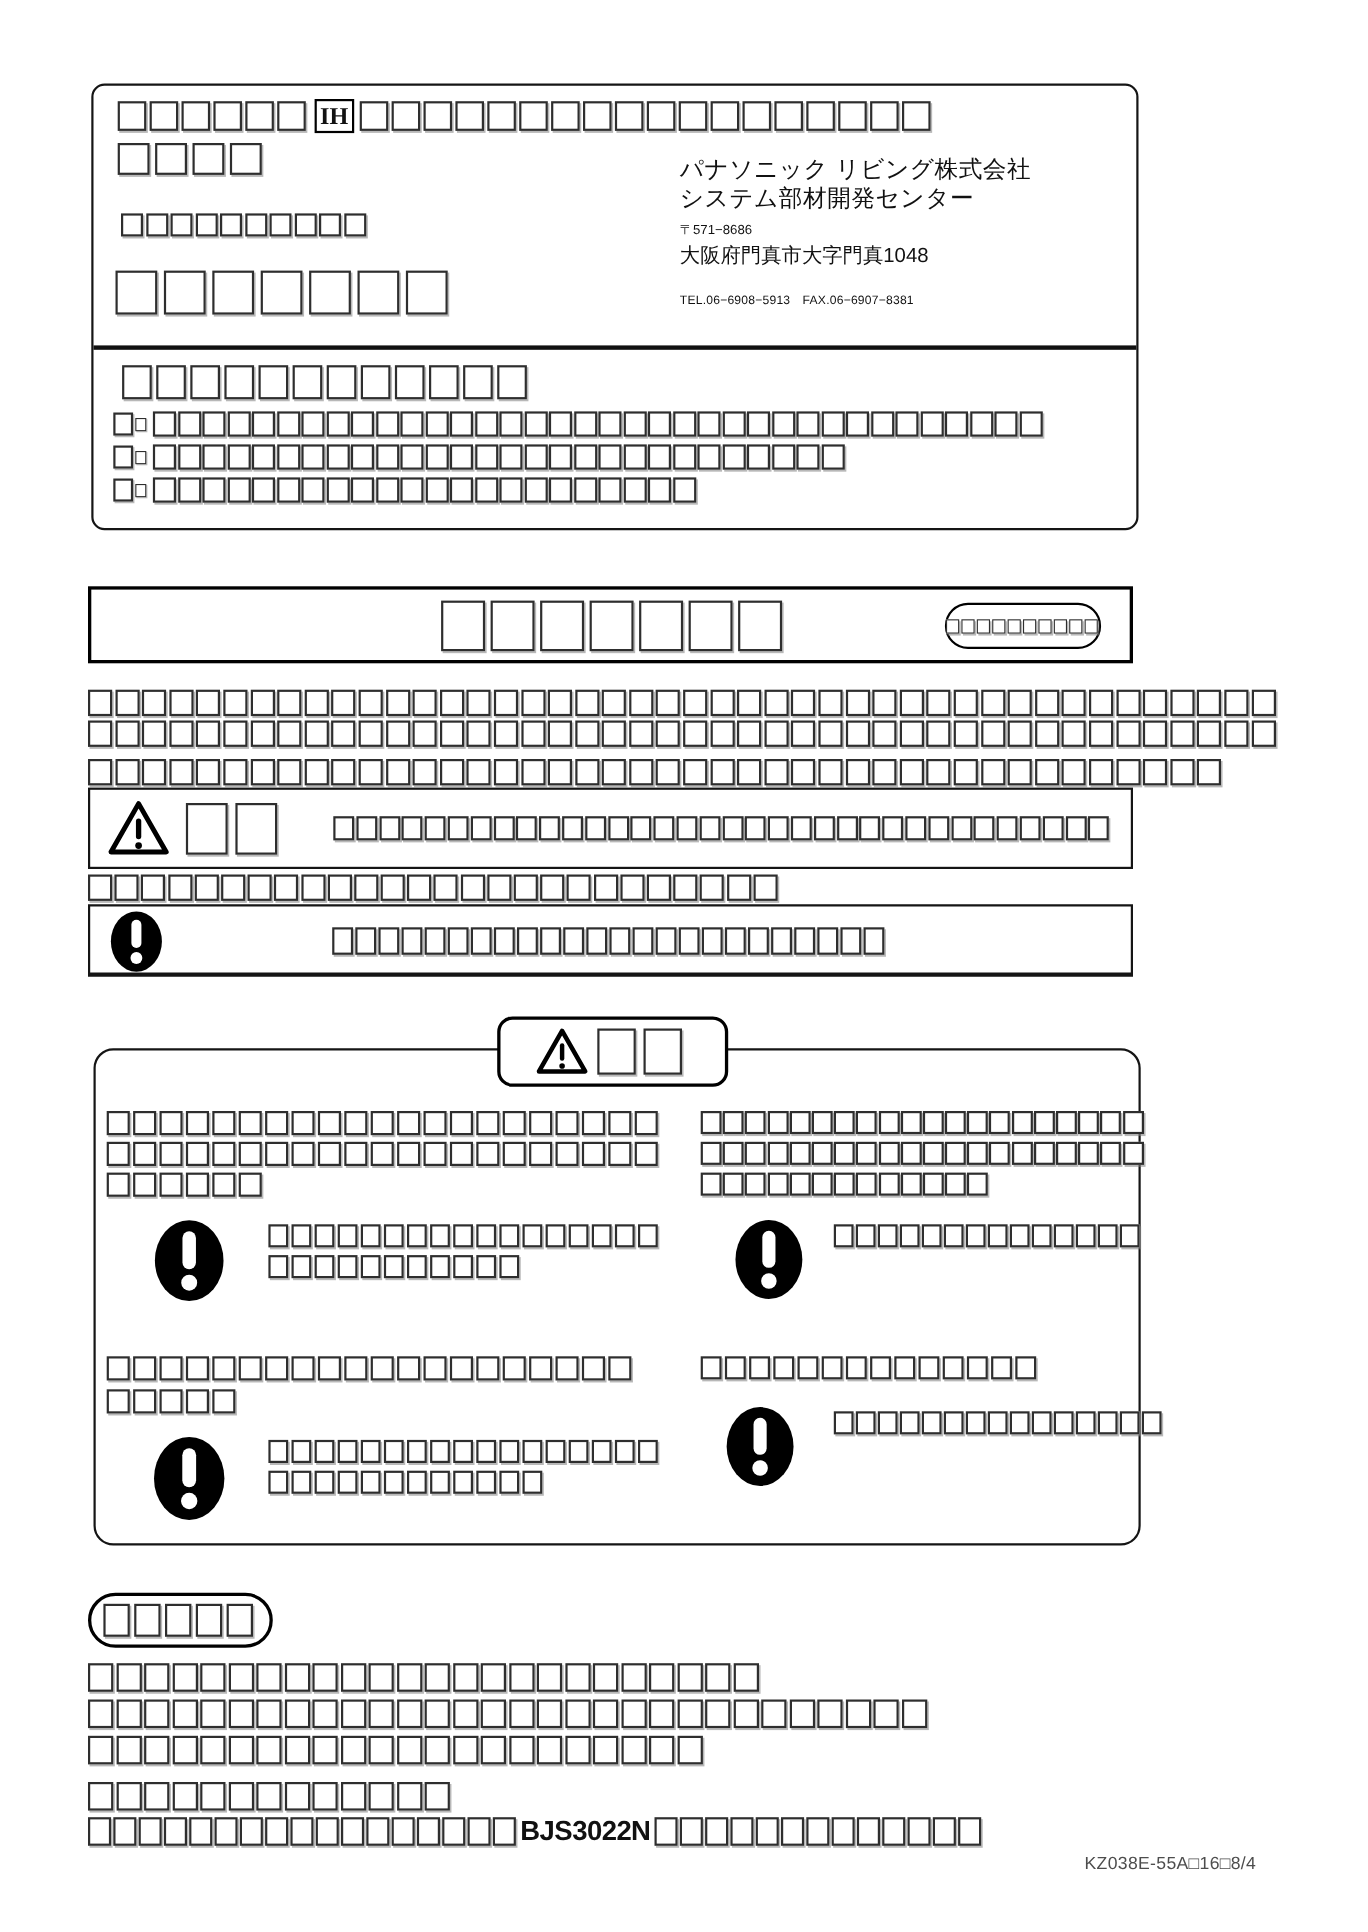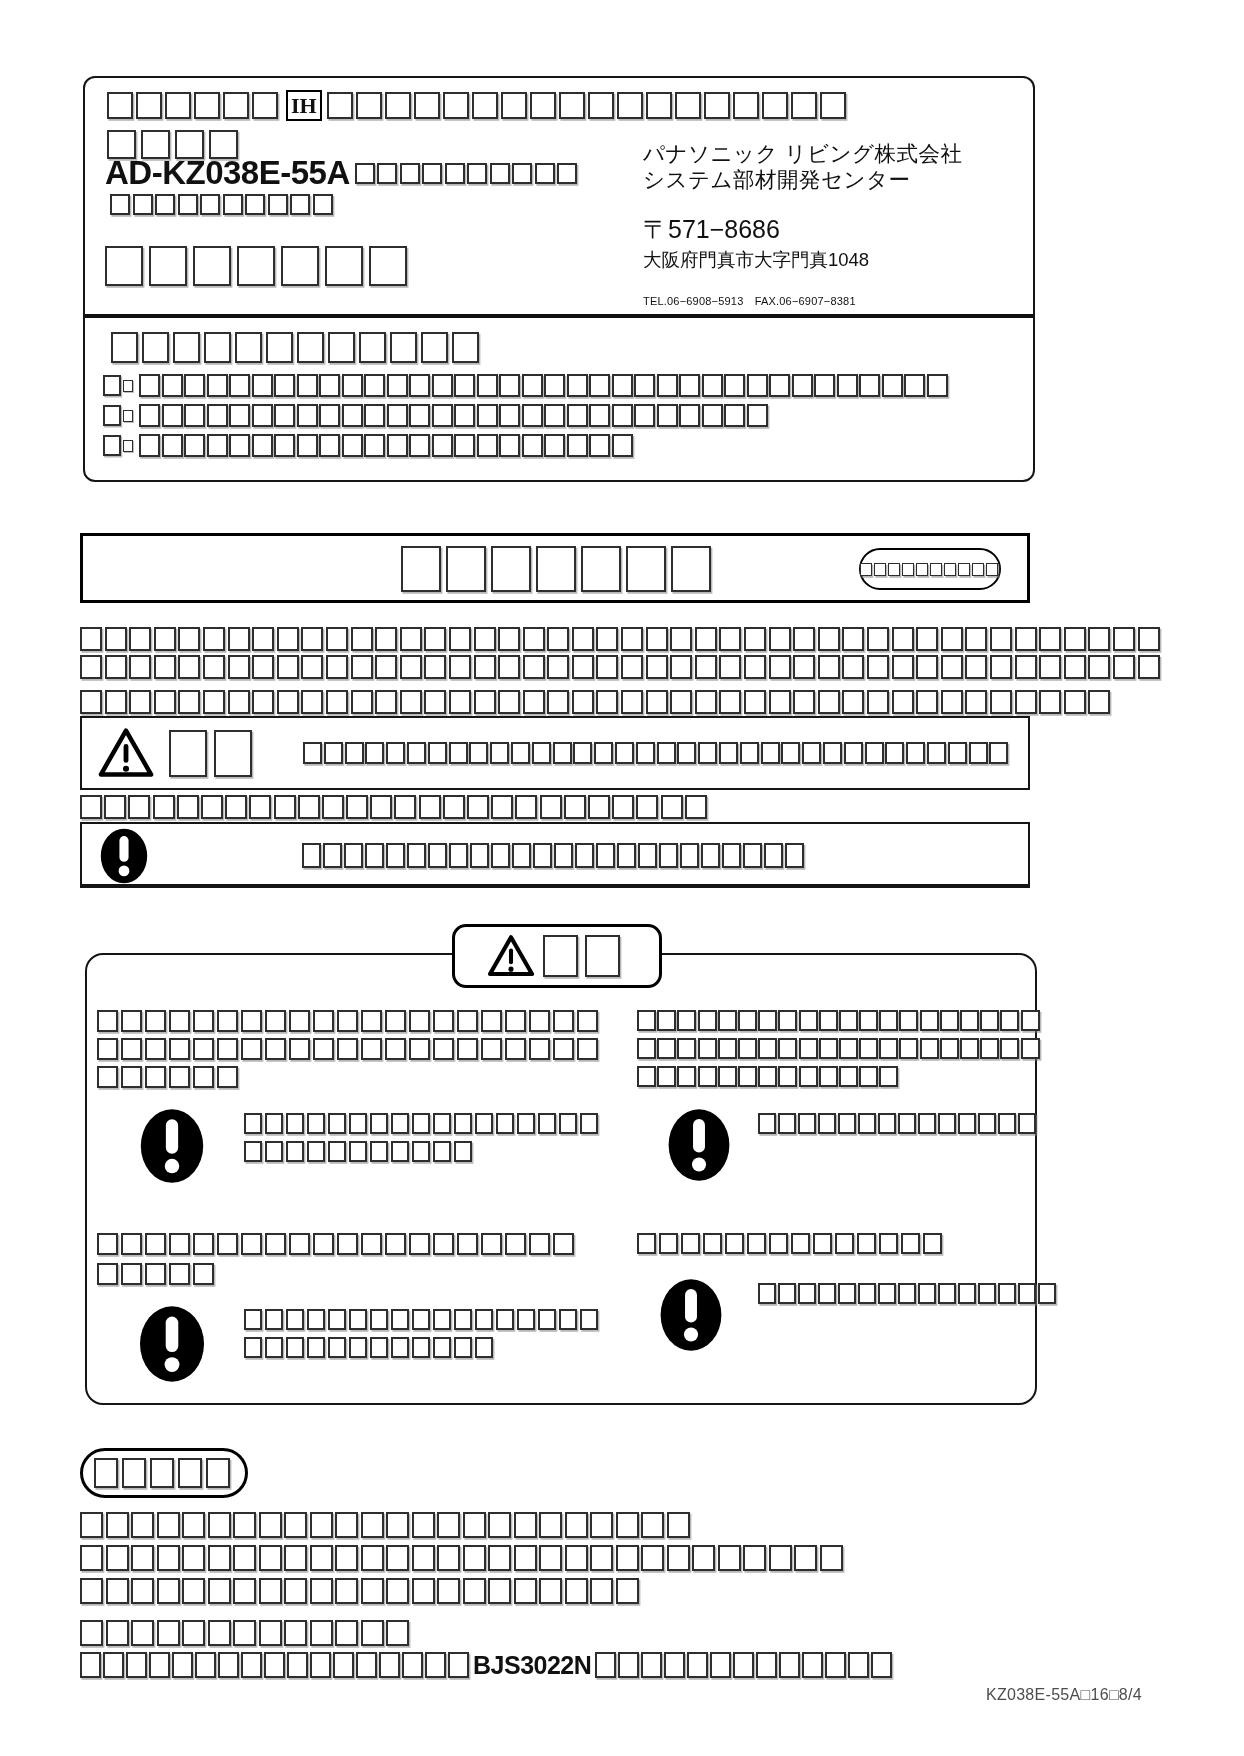--- a/index.html
+++ b/index.html
@@ -10,23 +10,23 @@
   .run-inline{display:flex;align-items:center;text-align:right;}
   .tofu{flex:none;width:var(--bw,21px);height:var(--bh,23px);border:var(--bd,2px) solid #2e2e2e;
         margin-right:var(--gx,3px);box-sizing:border-box;background:#fff;
         box-shadow:1.4px 1.8px 0 rgba(125,125,125,.55);}
   
   .header-box{left:83px;top:76px;width:948px;height:402px;border:2.5px solid #151515;border-radius:12px;}
   .ih-badge{display:inline-block;border:2.5px solid #000;font-family:"Liberation Serif","DejaVu Serif",serif;
             font-weight:700;font-size:22px;line-height:1;padding:3px 3px 2px;margin:0 5px;}
   .model-row{position:absolute;display:flex;align-items:center;font-weight:700;font-size:33px;
              letter-spacing:-0.5px;white-space:nowrap;}
-  .company{position:absolute;left:558px;top:64px;line-height:1.2;}
+  .company{position:absolute;left:533px;top:64px;line-height:1.2;}
   .company .cname{font-size:21.5px;letter-spacing:0.5px;}
-  .company .cpostal{font-size:25px;margin-top:20px;}
+  .company .cpostal{font-size:12px;margin-top:8px;}
   .company .caddr{font-size:18.5px;margin-top:5px;}
   .company .ctel{font-size:11px;margin-top:24px;letter-spacing:0.2px;}
   .hdr-divider{position:absolute;left:0;right:0;top:236px;height:4px;background:#111;}
   .bullet-line{position:absolute;display:flex;align-items:flex-start;}
   .bullet-mk-lg{flex:none;width:18px;height:21px;border:2px solid #2e2e2e;box-sizing:border-box;
                 margin:1px 2px 0 0;box-shadow:1.2px 1.5px 0 rgba(125,125,125,.55);background:#fff;}
   .bullet-mk-sm{flex:none;width:10px;height:12px;border:1.5px solid #2e2e2e;box-sizing:border-box;
                 margin:6px 6px 0 0;box-shadow:1px 1px 0 rgba(125,125,125,.5);background:#fff;}
   
   .safety-bar{left:80px;top:533px;width:950px;height:70px;border:3px solid #000;background:#fff;box-sizing:border-box;}
@@ -64,35 +64,20 @@
         <span class="run-inline" style="display:contents"><span class="tofu"></span><span class="tofu"></span><span class="tofu"></span><span class="tofu"></span><span class="tofu"></span><span class="tofu"></span><span class="tofu"></span><span class="tofu"></span><span class="tofu"></span><span class="tofu"></span><span class="tofu"></span><span class="tofu"></span><span class="tofu"></span><span class="tofu"></span><span class="tofu"></span><span class="tofu"></span><span class="tofu"></span><span class="tofu"></span></span>
     </div>
 
     <div class="run" style="left:22px;top:52px;--bw:29px;--bh:29px;--gx:5px;">
         <span class="tofu"></span>
         <span class="tofu"></span>
         <span class="tofu"></span>
         <span class="tofu"></span>
       </div>
 
-    <div class="model-row" style="left:20px;top:76px;">
-      <span>AD-KZ038E-55A</span>
-      <span class="run-inline" style="margin-left:5px;--bw:20px;--bh:21px;--gx:2.5px;">
-          <span class="tofu"></span>
-          <span class="tofu"></span>
-          <span class="tofu"></span>
-          <span class="tofu"></span>
-          <span class="tofu"></span>
-          <span class="tofu"></span>
-          <span class="tofu"></span>
-          <span class="tofu"></span>
-          <span class="tofu"></span>
-          <span class="tofu"></span>
-        </span>
-    </div>
     <div class="model-row" style="left:20px;top:116px;">
       <span class="run-inline" style="margin-left:5px;--bw:20px;--bh:21px;--gx:2.5px;">
           <span class="tofu"></span>
           <span class="tofu"></span>
           <span class="tofu"></span>
           <span class="tofu"></span>
           <span class="tofu"></span>
           <span class="tofu"></span>
           <span class="tofu"></span>
           <span class="tofu"></span>

